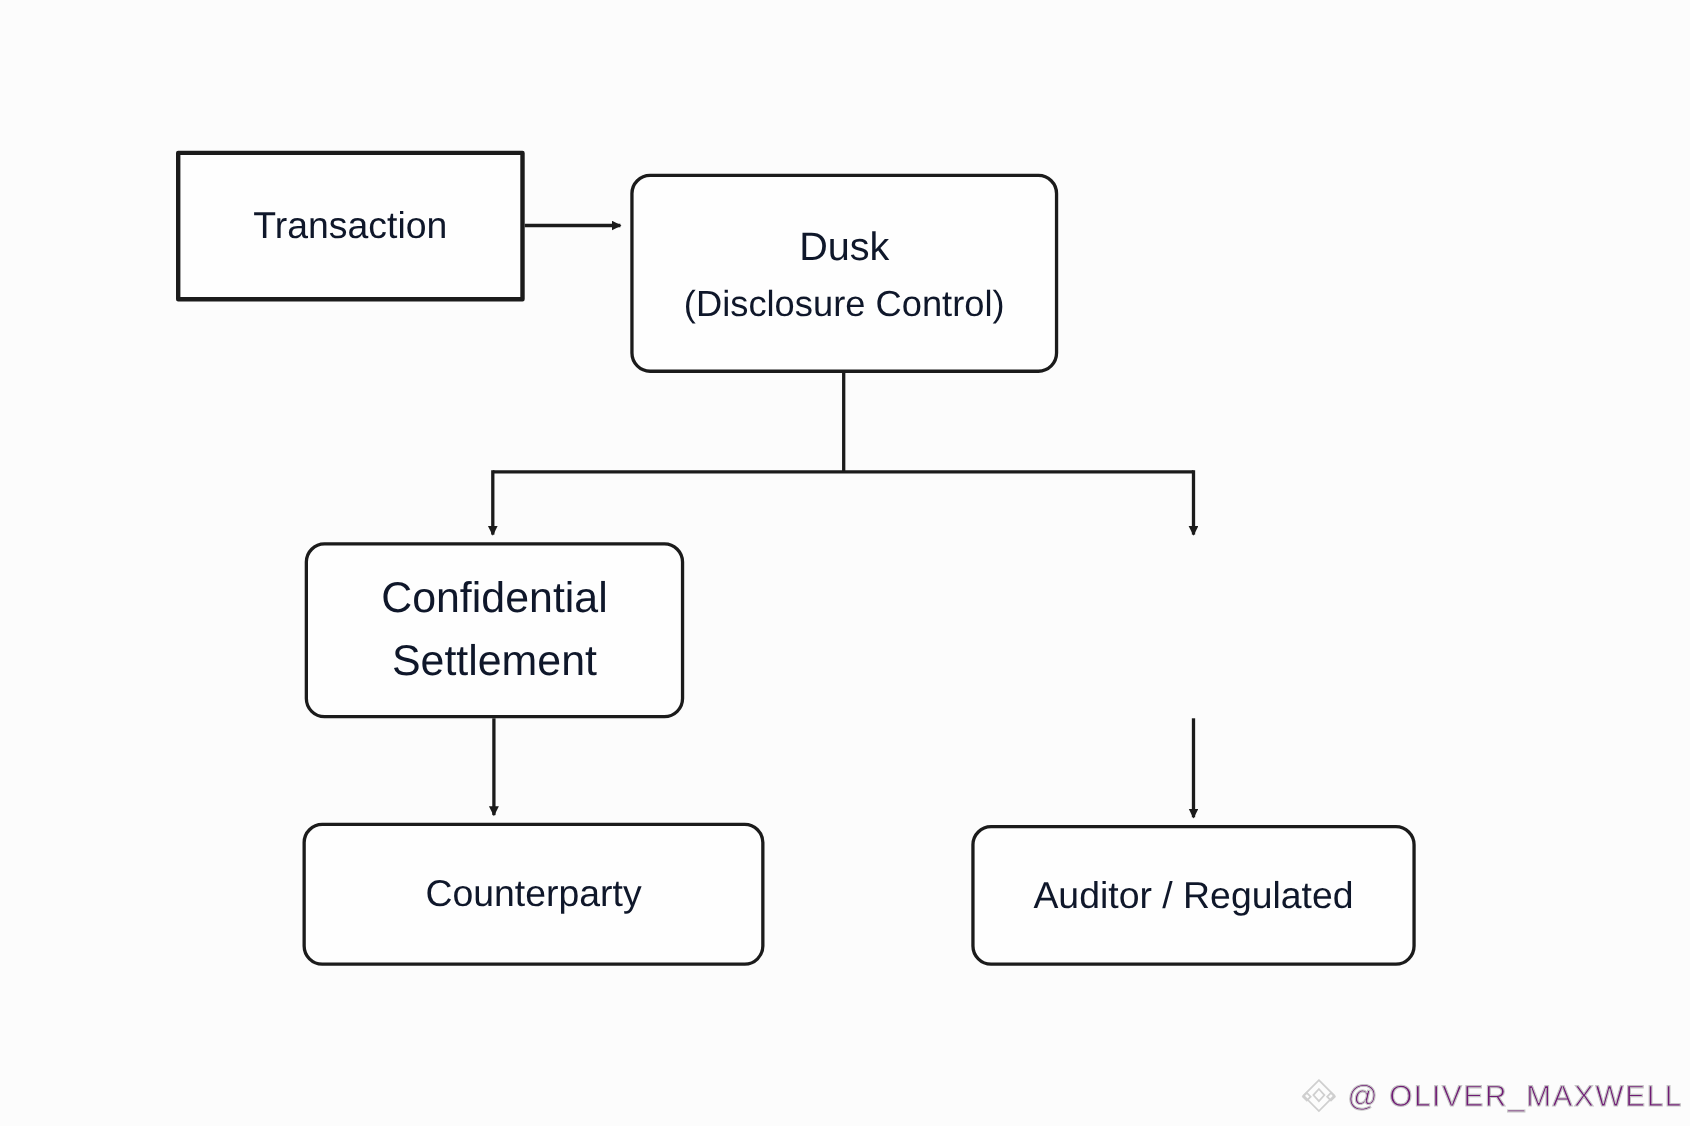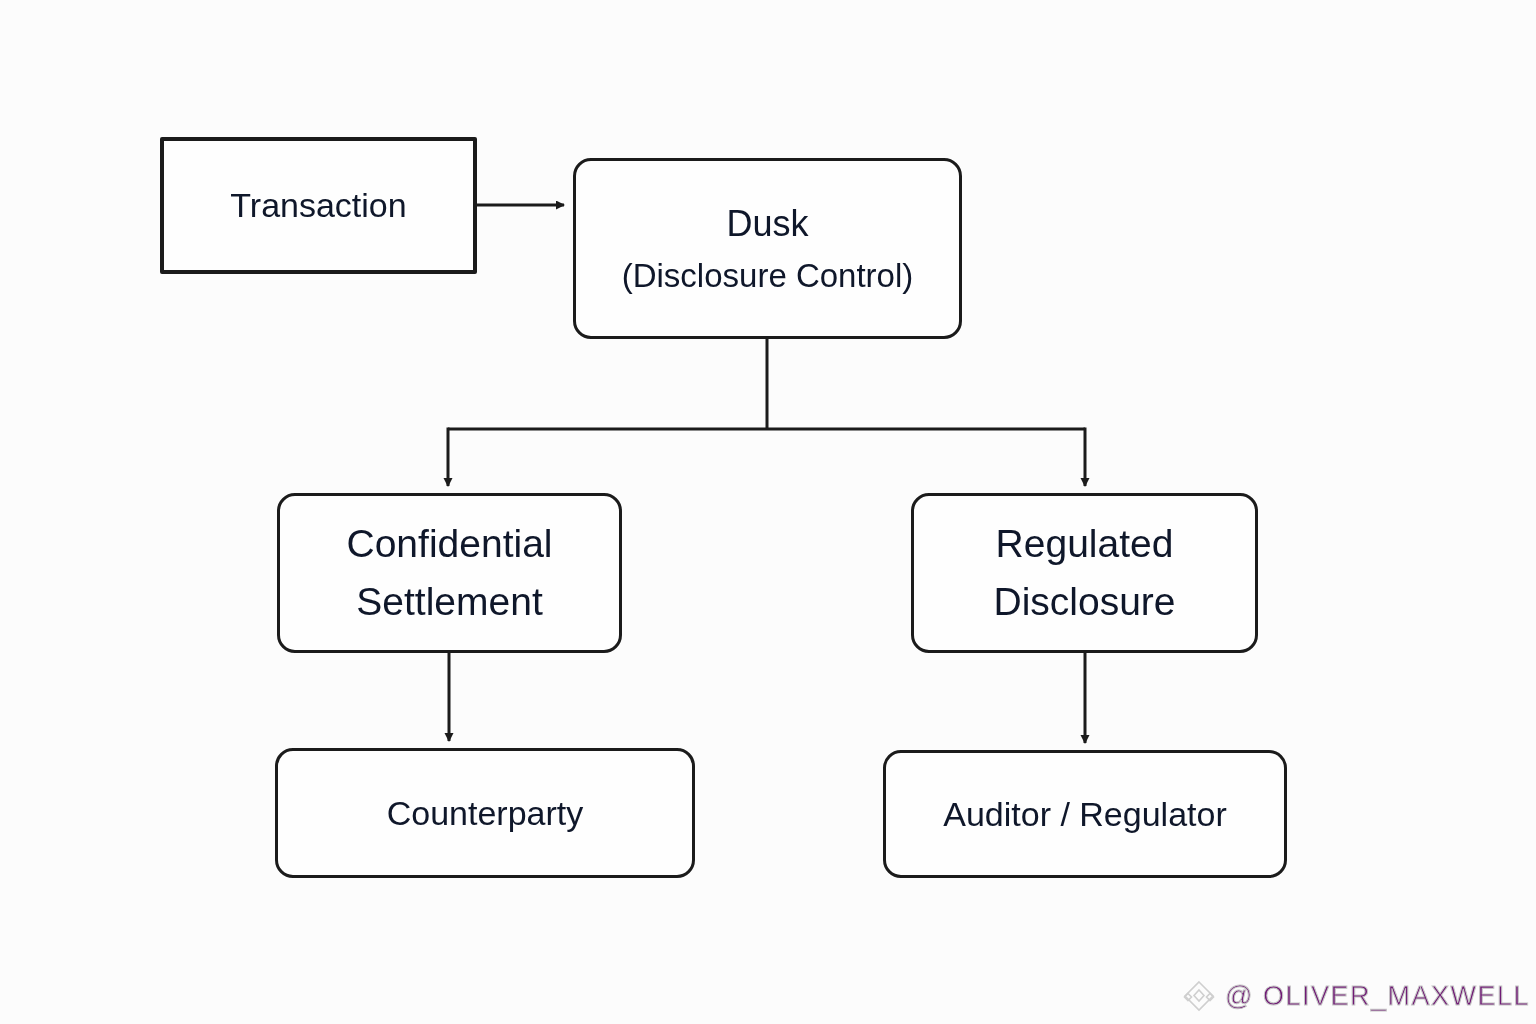--- a/index.html
+++ b/index.html
@@ -132,31 +132,27 @@
   <div class="node rounded" id="node-dusk">
     <span class="t-main">Dusk</span>
     <span class="t-sub">(Disclosure Control)</span>
   </div>
 
   <div class="node rounded" id="node-confidential">
     <span class="t-line">Confidential</span>
     <span class="t-line">Settlement</span>
   </div>
 
-  <div class="node rounded" id="node-regulated">
-    <span class="t-line">Regulated</span>
-    <span class="t-line">Disclosure</span>
-  </div>
 
   <div class="node rounded" id="node-counterparty">
     <span class="t-label">Counterparty</span>
   </div>
 
   <div class="node rounded" id="node-auditor">
-    <span class="t-label">Auditor / Regulator</span>
+    <span class="t-label">Auditor / Regulated</span>
   </div>
 
   <div class="watermark">
     <svg class="wm-icon" viewBox="0 0 36 36">
       <g fill="none" stroke="#cfcfcf" stroke-width="1.6">
         <path d="M18 4 L32 18 L18 32 L4 18 Z"></path>
         <path d="M18 12 L23 17.5 L18 23 L13 17.5 Z"></path>
         <path d="M7 15.5 L10.5 19 L7 22.5 L3.5 19 Z"></path>
         <path d="M29 15.5 L32.5 19 L29 22.5 L25.5 19 Z"></path>
       </g>

